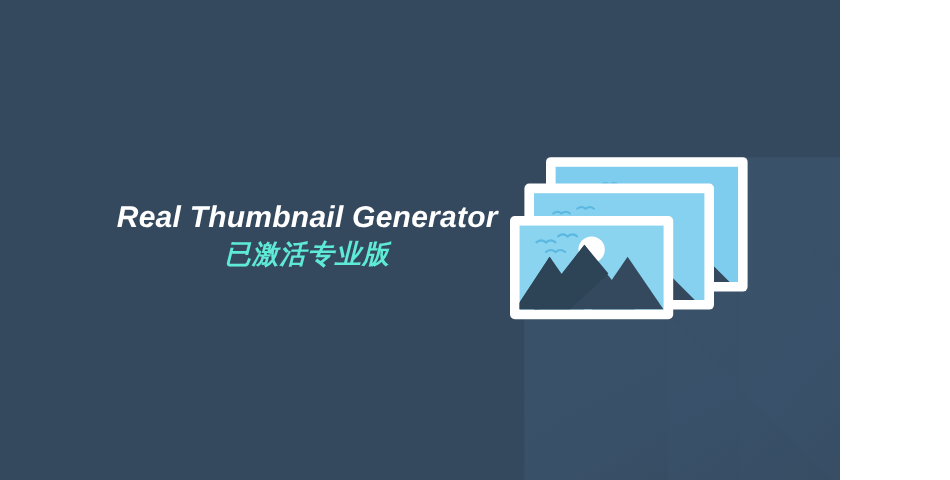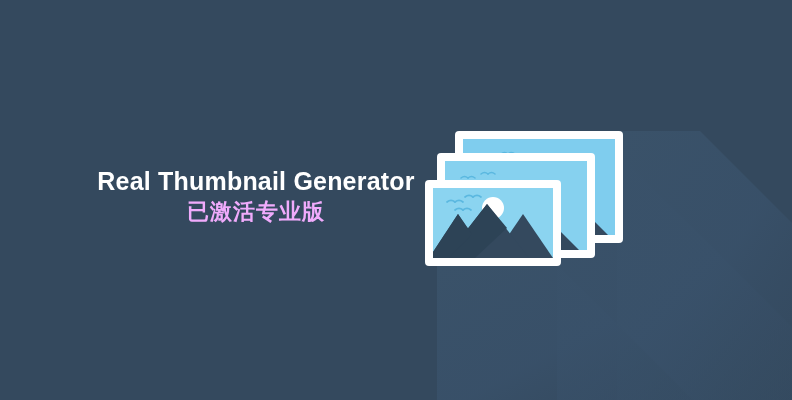--- a/index.html
+++ b/index.html
@@ -8,24 +8,25 @@
   }
   body {
     width: 792px;
     height: 400px;
     overflow: hidden;
     font-family: "Liberation Sans", "DejaVu Sans", sans-serif;
   }
 
   .banner {
     position: relative;
-    width: 792px;
+    width: 700px;
     height: 400px;
     background: #34495e;
     overflow: hidden;
+    font-style: italic;
   }
 
   
   .shadow-layer {
     position: absolute;
     left: 0;
     top: 0;
     width: 792px;
     height: 400px;
     pointer-events: none;
@@ -41,21 +42,21 @@
   }
   .app-title {
     color: #ffffff;
     font-size: 25px;
     font-weight: bold;
     letter-spacing: 0.2px;
     line-height: 30px;
     white-space: nowrap;
   }
   .app-subtitle {
-    color: #f0abfc;
+    color: #5eead4;
     font-size: 22px;
     font-weight: bold;
     line-height: 28px;
     margin-top: 2px;
     letter-spacing: 1px;
     white-space: nowrap;
   }
 
   
   .icon-wrap {

